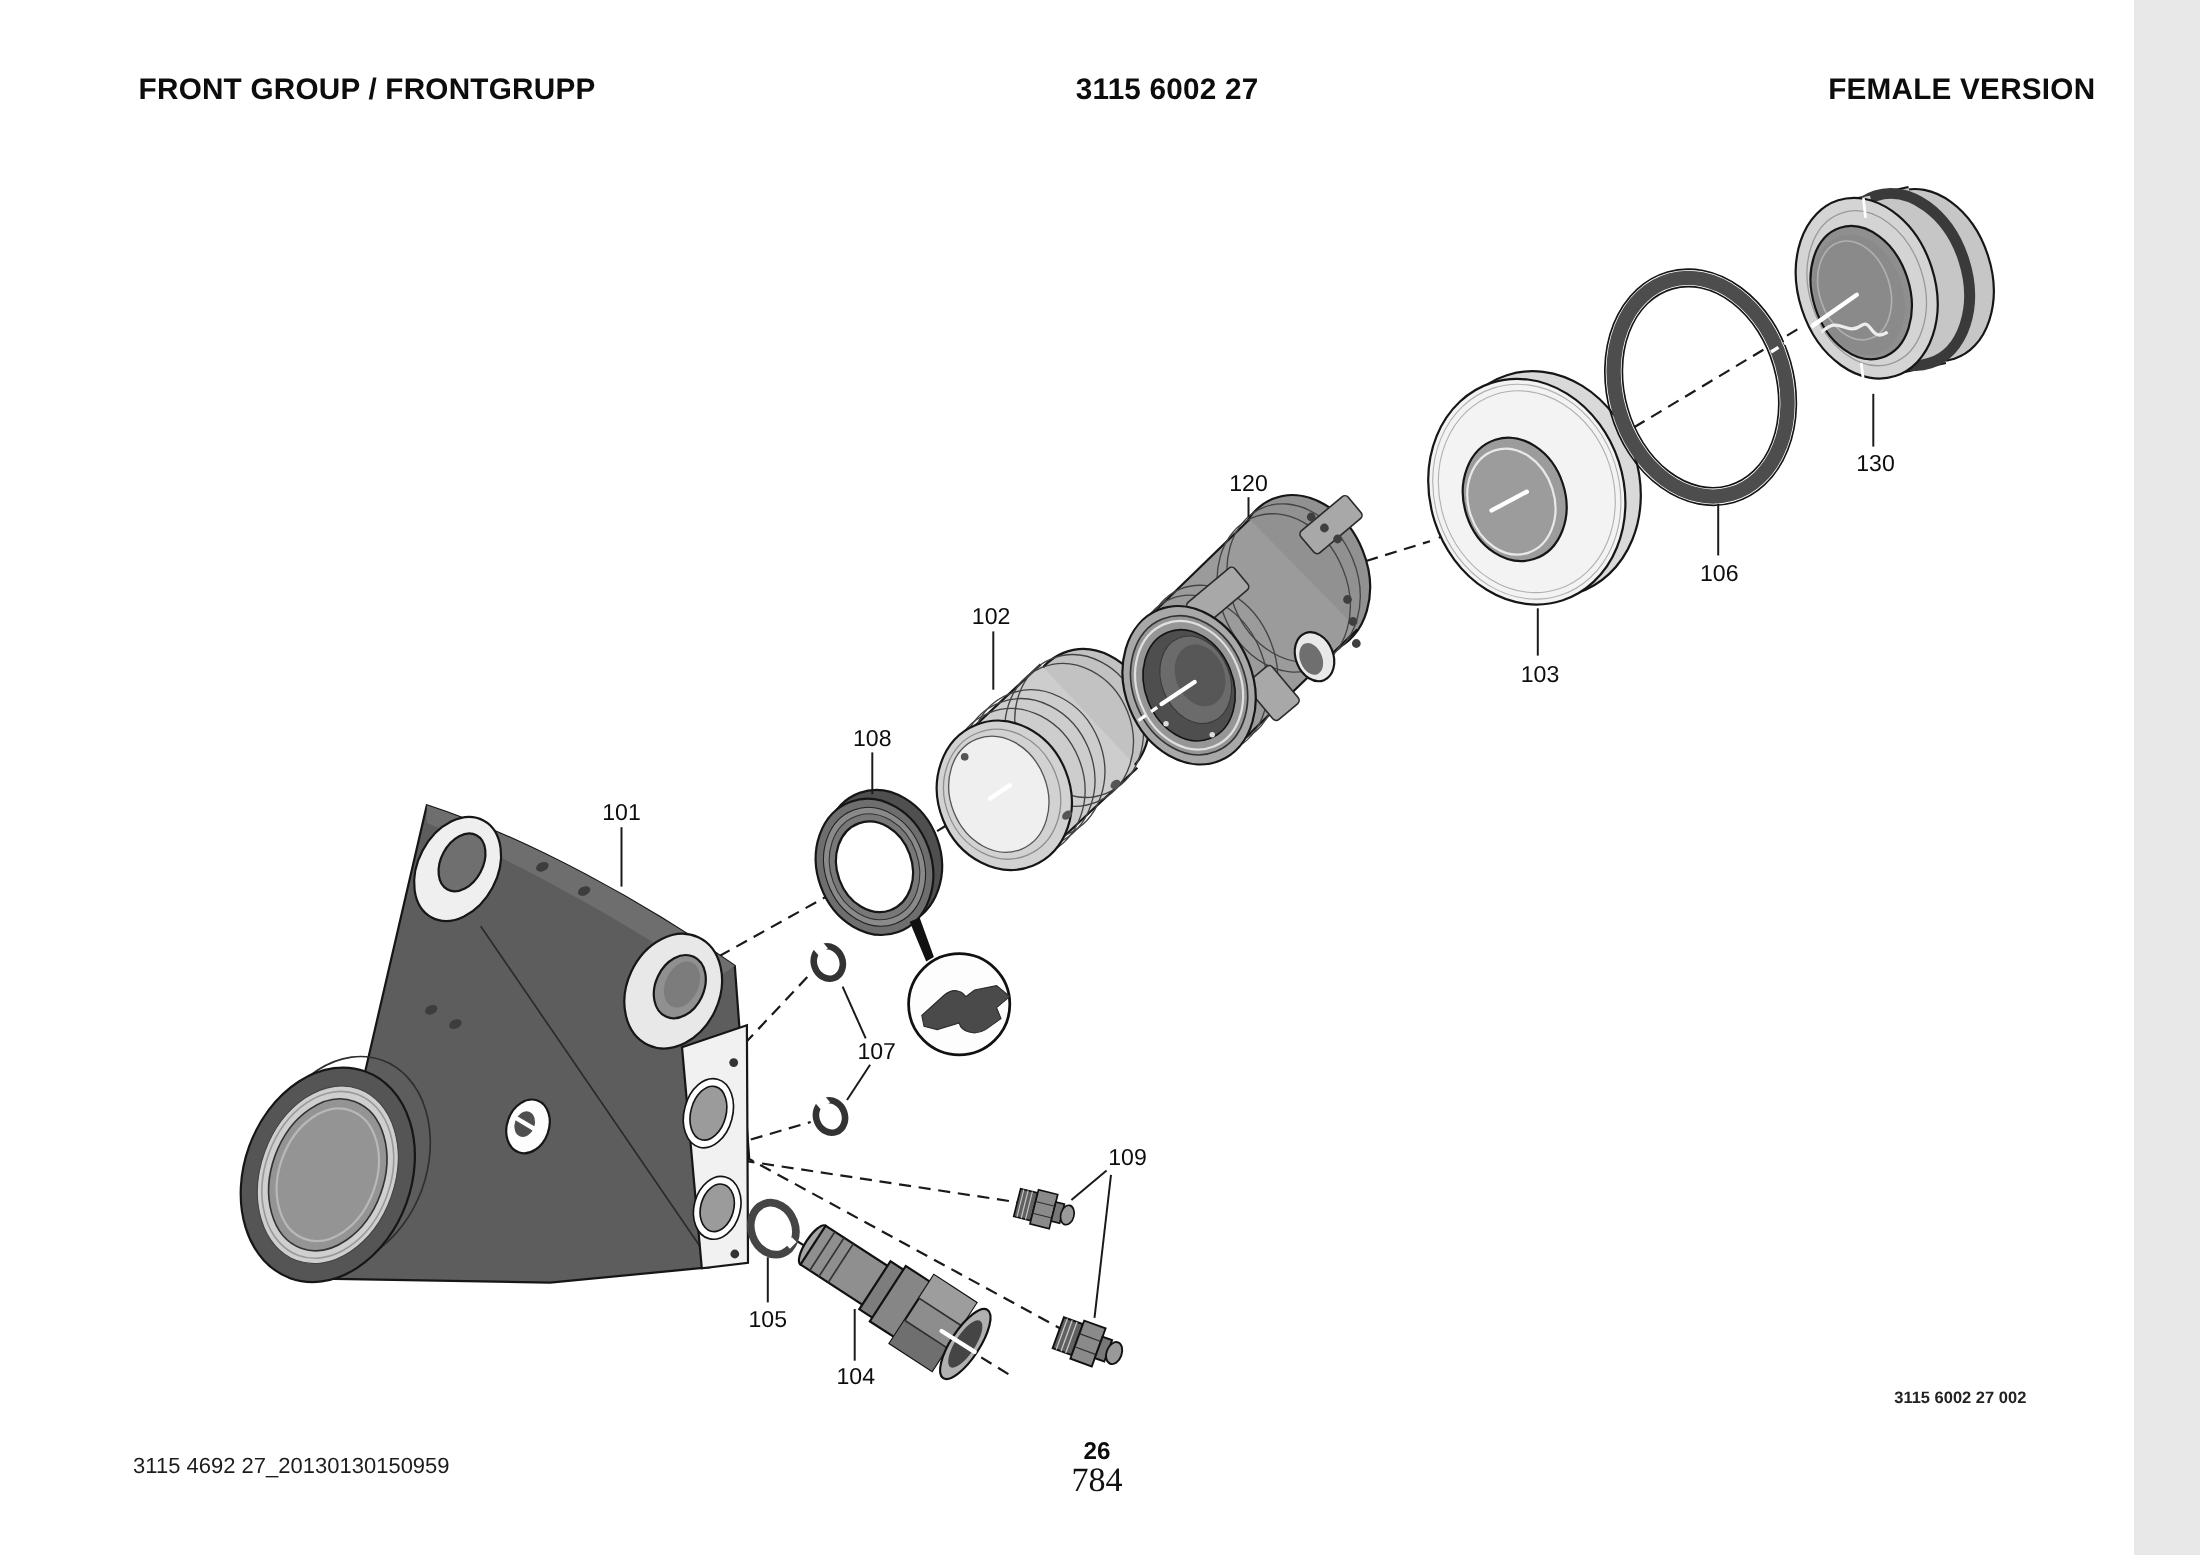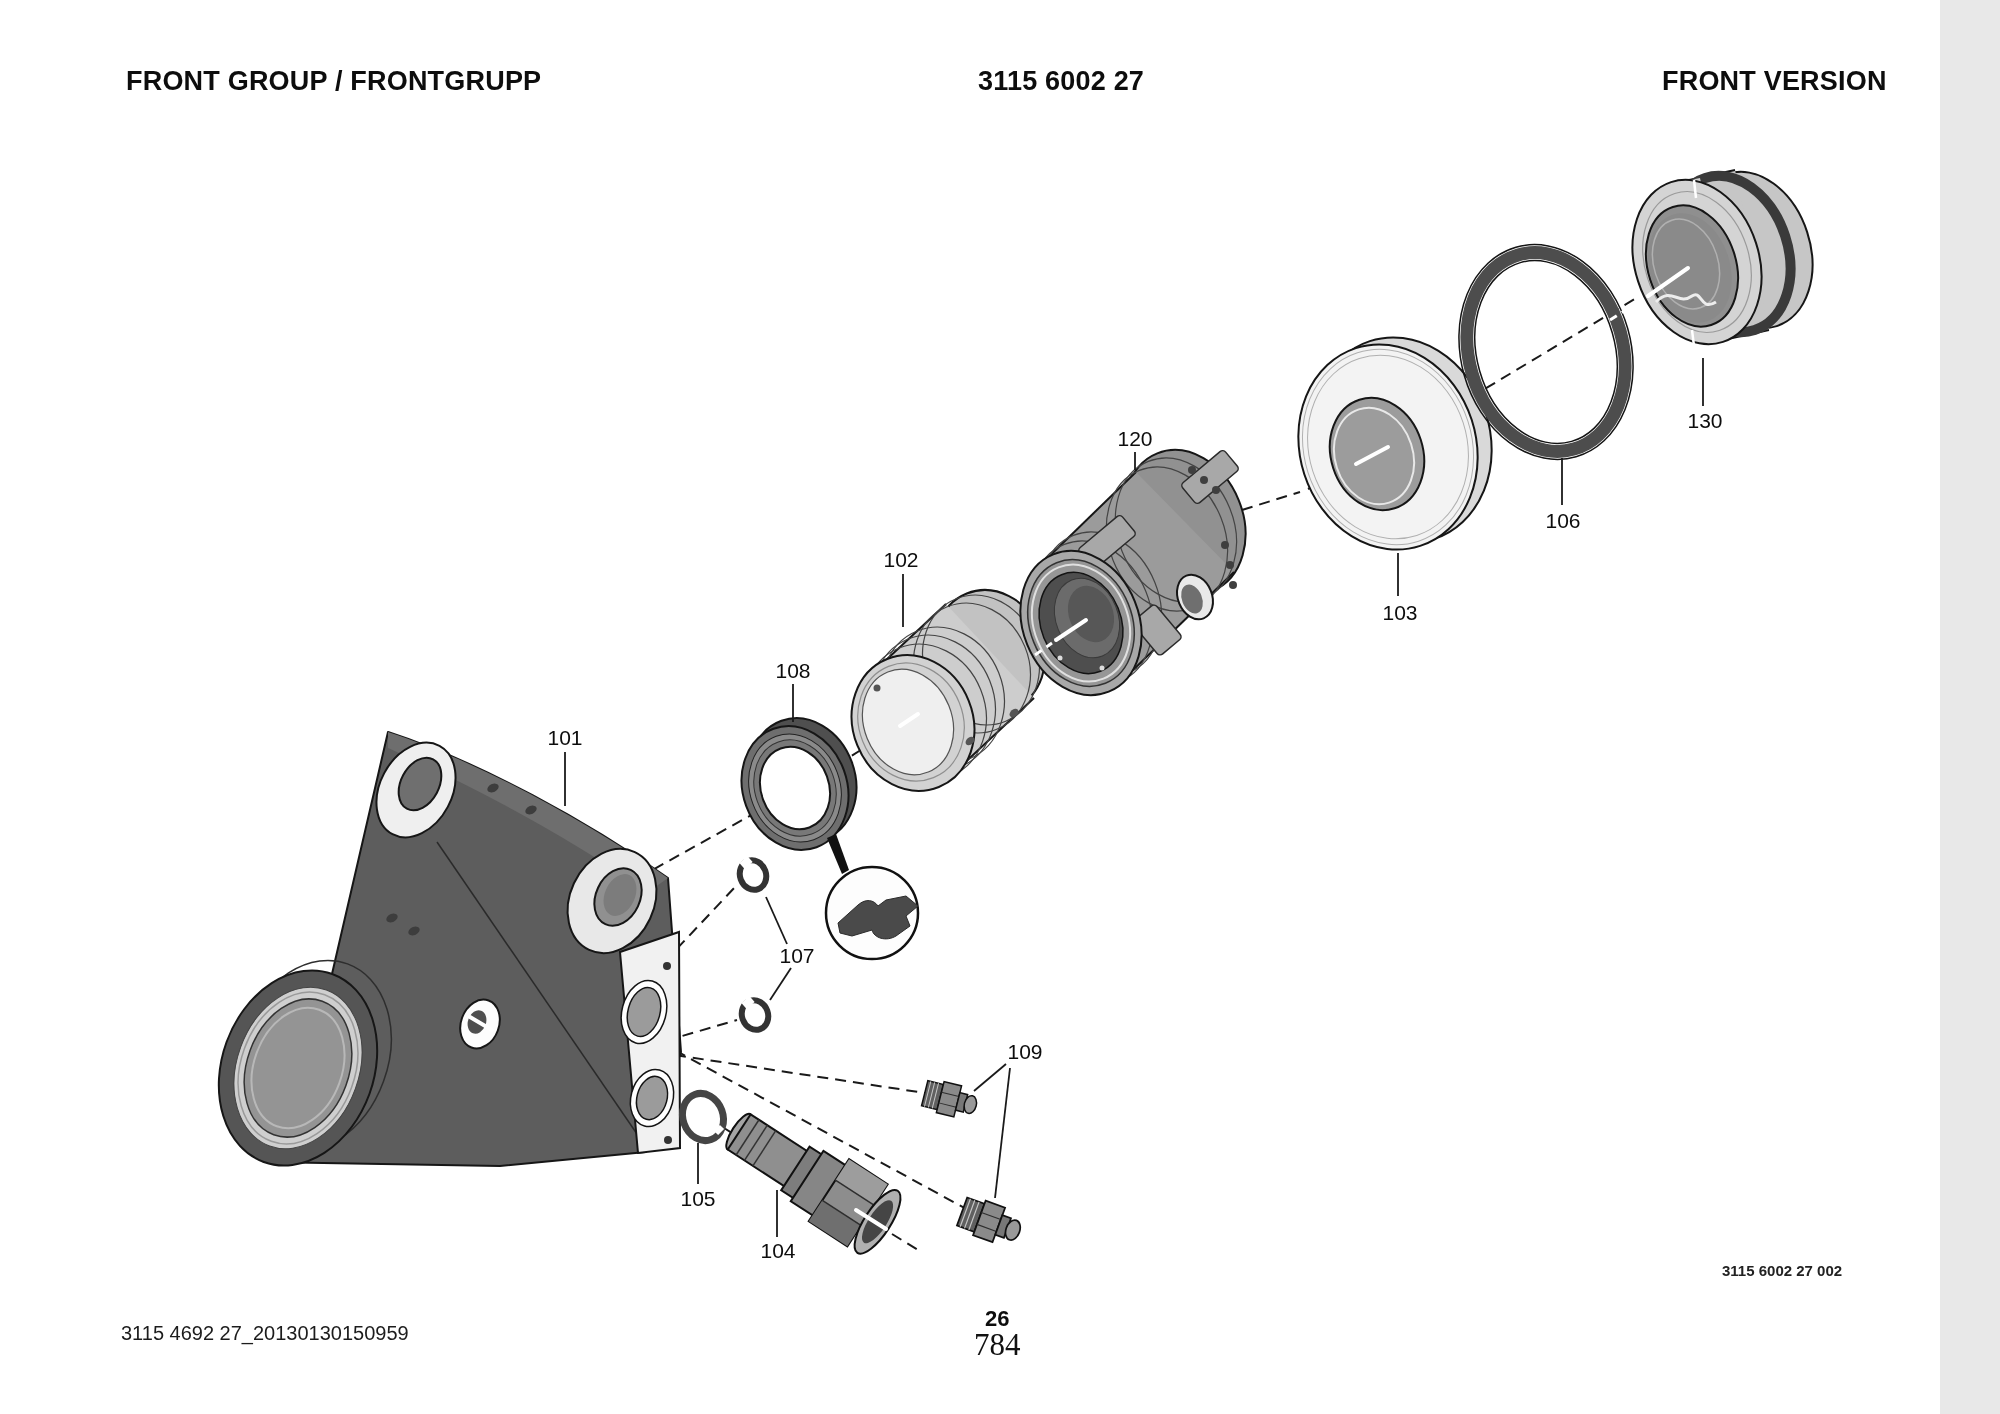--- a/index.html
+++ b/index.html
@@ -25,21 +25,21 @@
   .ol{stroke:#161616;stroke-width:2;}
   .thin{stroke:#444;stroke-width:1.2;fill:none;}
 </style>
 </head>
 <body>
 
 <div class="page">
 
   <div class="hdr" id="hdr-left">FRONT GROUP / FRONTGRUPP</div>
   <div class="hdr" id="hdr-center">3115 6002 27</div>
-  <div class="hdr" id="hdr-right">FRONT VERSION</div>
+  <div class="hdr" id="hdr-right">FEMALE VERSION</div>
 
   <svg id="diagram-svg" width="2000" height="1414" viewBox="0 0 2000 1414">
 
     <g>
       <line class="dash" x1="575" y1="913" x2="800" y2="788"></line>
       <line class="dash" x1="806" y1="784" x2="898" y2="727"></line>
       <line class="dash" x1="1028" y1="652" x2="1078" y2="624"></line>
       <line class="dash" x1="1242" y1="510" x2="1300" y2="492"></line>
       <line class="dash" x1="1308" y1="489" x2="1372" y2="455"></line>
       <line class="dash" x1="1393" y1="444" x2="1638" y2="297"></line>

